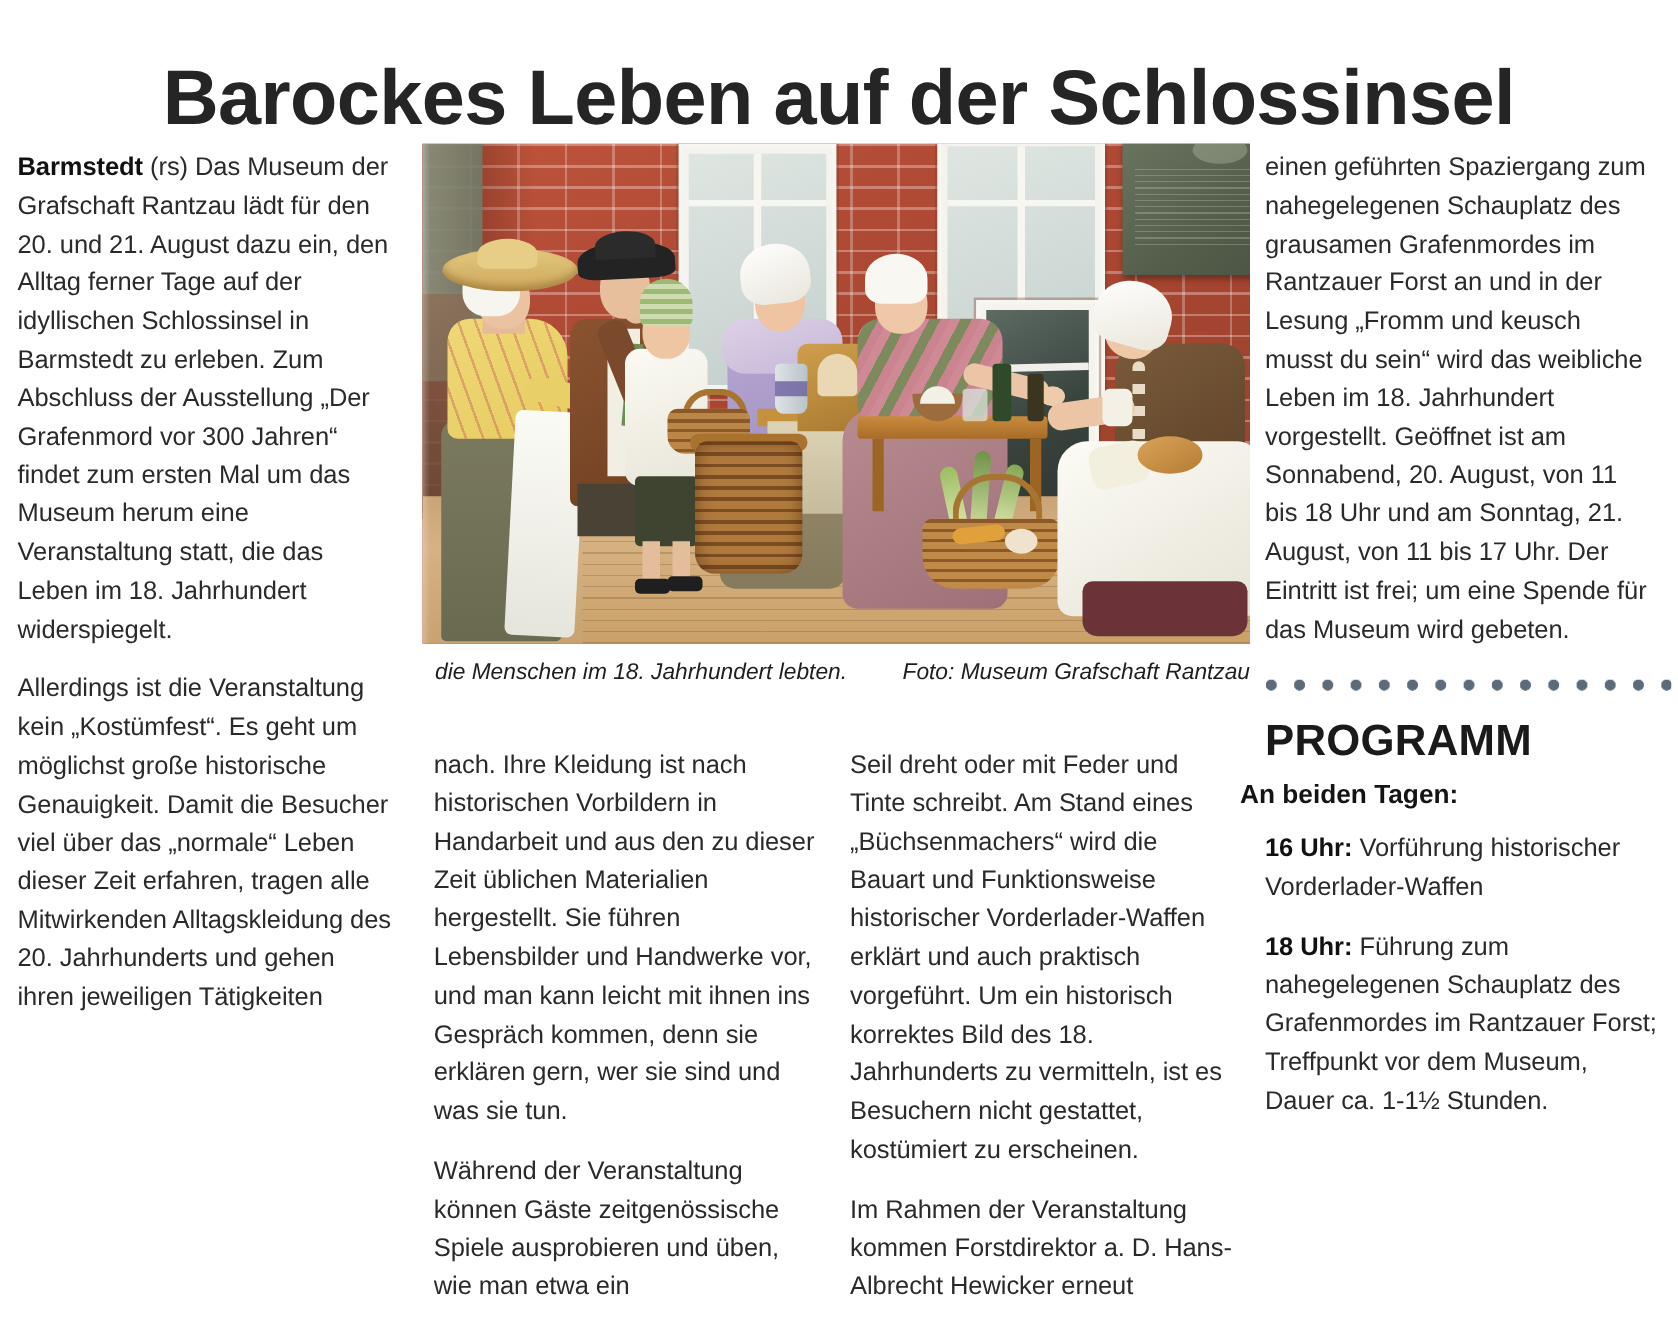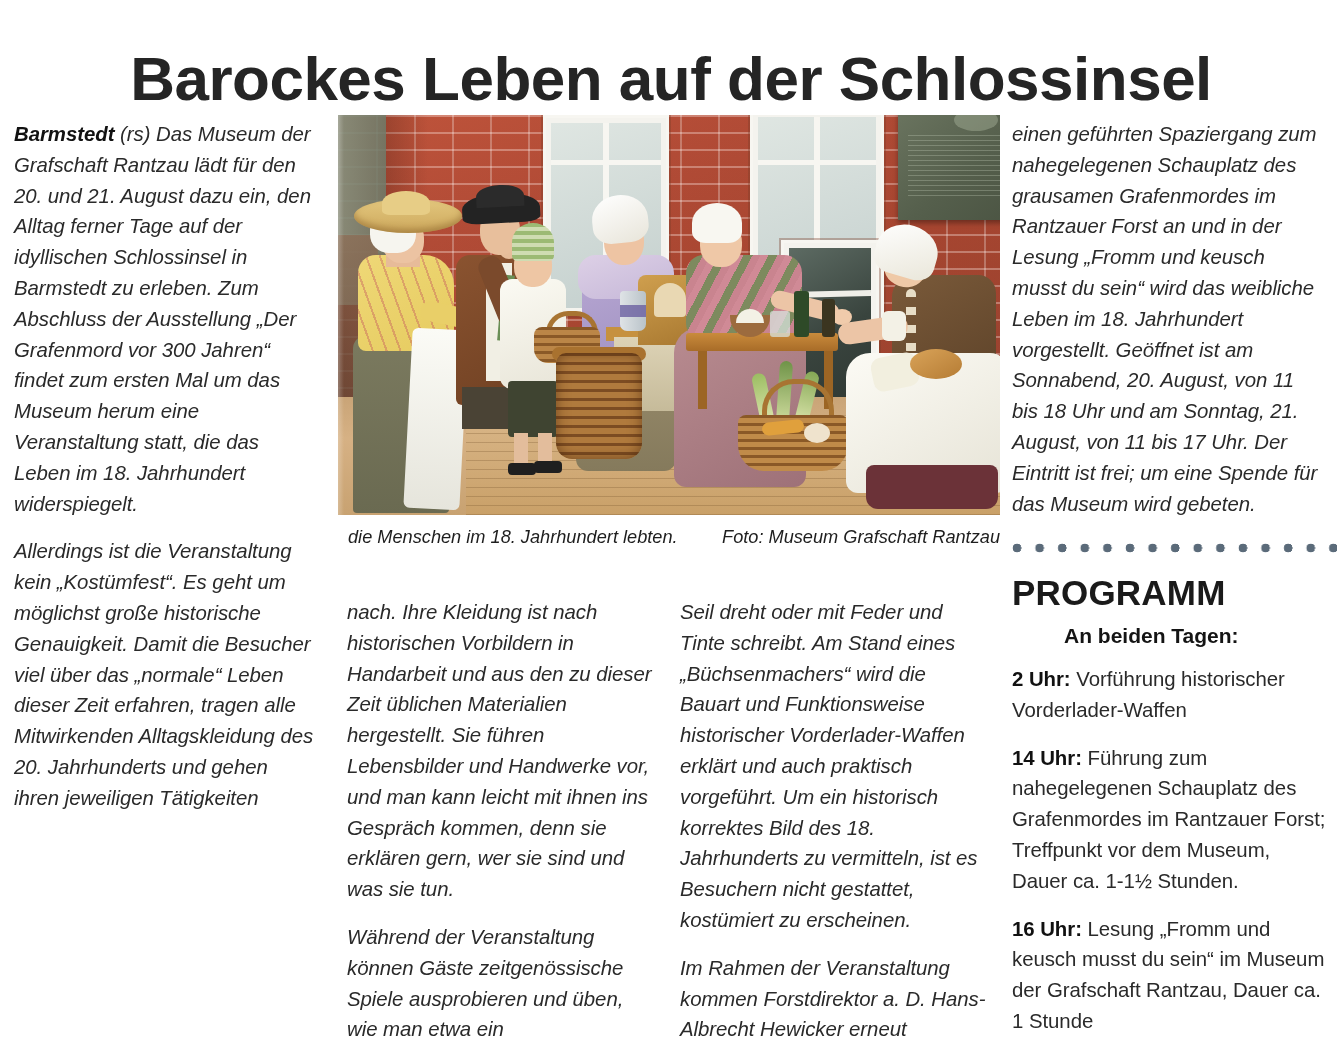--- a/index.html
+++ b/index.html
@@ -21,21 +21,21 @@
     font-size:62px;
     line-height:1.0;
     font-weight:600;
     letter-spacing:-0.5px;
     color:#252525;
     white-space:nowrap;
   }
 
   
   .col{position:absolute;box-sizing:border-box;}
-  .col p{margin:0 0 17px 0;font-style:italic;}
+  .col p{margin:0 0 17px 0;}
   .body-text{
     font-size:20.4px;
     line-height:30.8px;
     color:#2a2a2a;
     letter-spacing:-0.05px;
     text-align:left;
   }
   .body-text b{font-weight:700;color:#111;}
 
   #col1{left:14px;top:119px;width:304px;}
@@ -261,21 +261,21 @@
     position:absolute;left:1012px;top:543px;width:325px;height:12px;
     background-image:radial-gradient(circle at 5px 5px, #5b6b7a 4.2px, rgba(0,0,0,0) 4.6px);
     background-size:22.6px 12px;
     background-repeat:repeat-x;
   }
   .programm-title{
     position:absolute;left:1012px;top:573px;
     font-size:35px;font-weight:700;letter-spacing:.2px;color:#1a1a1a;
   }
   .programm-sub{
-    position:absolute;left:1064px;top:624px;
+    position:absolute;left:992px;top:624px;
     font-size:21px;font-weight:700;color:#141414;
   }
   #programm-items{position:absolute;left:1012px;top:664px;width:318px;}
   #programm-items p{margin:0 0 17px 0;}
 </style>
 </head>
 <body>
 
 <div class="page">
 
@@ -443,18 +443,17 @@
     </div>
 
   <div class="col body-text" id="col4">
       <p>einen geführten Spaziergang zum nahegelegenen Schauplatz des grausamen Grafenmordes im Rantzauer Forst an und in der Lesung „Fromm und keusch musst du sein“ wird das weibliche Leben im 18. Jahrhundert vorgestellt. Geöffnet ist am Sonnabend, 20. August, von 11 bis 18 Uhr und am Sonntag, 21. August, von 11 bis 17 Uhr. Der Eintritt ist frei; um eine Spende für das Museum wird gebeten.</p>
     </div>
 
   <div class="dotted-rule" style="background-image: radial-gradient(circle at 5px 5px, rgb(91, 107, 122) 4.2px, rgba(0, 0, 0, 0) 4.6px);"></div>
   <div class="programm-title">PROGRAMM</div>
   <div class="programm-sub">An beiden Tagen:</div>
   <div class="body-text" id="programm-items">
-      <p><b>2 Uhr:</b> Vorführung historischer Vorderlader-Waffen</p>
-      <p><b>14 Uhr:</b> Führung zum nahegelegenen Schauplatz des Grafenmordes im Rantzauer Forst; Treffpunkt vor dem Museum, Dauer ca. 1-1½ Stunden.</p>
-      <p><b>16 Uhr:</b> Lesung  „Fromm und keusch musst du sein“ im Museum der Grafschaft Rantzau, Dauer ca. 1 Stunde</p>
+      <p><b>16 Uhr:</b> Vorführung historischer Vorderlader-Waffen</p>
+      <p><b>18 Uhr:</b> Führung zum nahegelegenen Schauplatz des Grafenmordes im Rantzauer Forst; Treffpunkt vor dem Museum, Dauer ca. 1-1½ Stunden.</p>
     </div>
 
 </div>
 
 </body></html>

